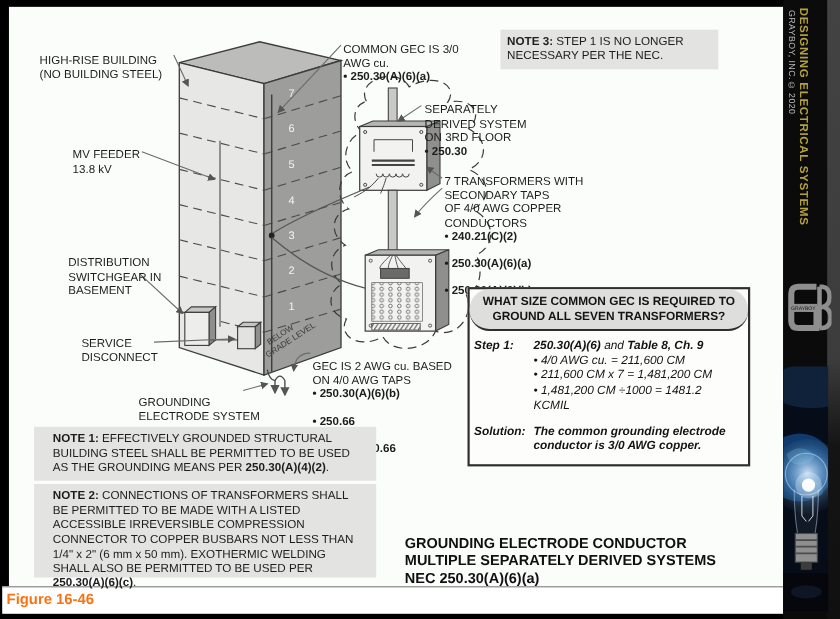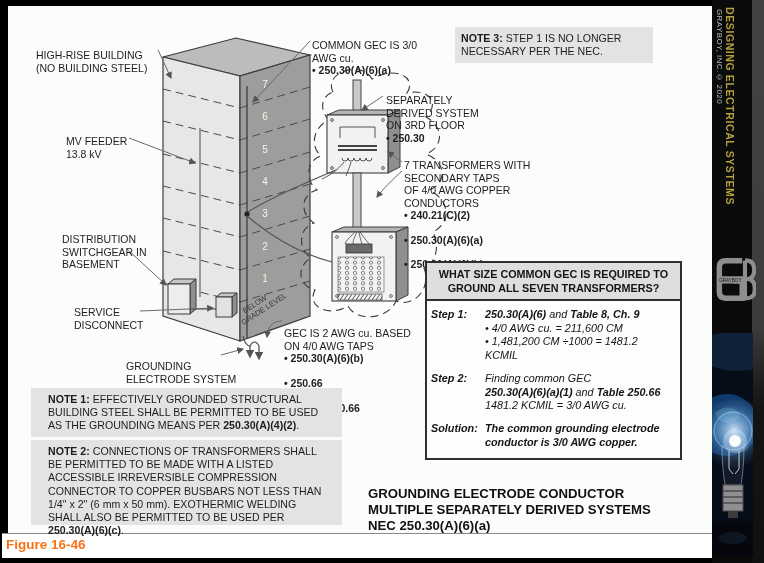--- a/index.html
+++ b/index.html
@@ -17,21 +17,21 @@
 
   .lbl{position:absolute;font-size:10.5px;line-height:1.18;color:#1d1d1d;white-space:pre-line;}
   .lbl .bold, .bold{font-weight:bold;}
   .notebox{position:absolute;left:31px;width:311px;background:#e3e3e1;padding:5px 17px;box-sizing:border-box;
     font-size:10.6px;line-height:1.25;color:#1d1d1d;}
   .note3{position:absolute;left:455px;top:27px;width:198px;background:#e3e3e1;padding:5px 6px;box-sizing:border-box;
     font-size:10.6px;line-height:1.25;color:#1d1d1d;}
 
   .qbox{position:absolute;left:425px;top:261px;width:257px;background:#fdfdfc;border:2px solid #2f2f2f;box-sizing:border-box;}
   .qheader{background:#dededc;border-bottom:2px solid #2f2f2f;font-weight:bold;font-size:10.8px;line-height:1.3;
-    text-align:center;padding:4px 10px;color:#141414;}
+    text-align:center;padding:4px 10px;color:#141414;border-radius:18px;}
   .qbody{padding:7px 8px 9px 4px;font-size:10.8px;line-height:1.27;color:#141414;font-style:italic;}
   .qrow{display:flex;margin-top:9px;}
   .qrow:first-child{margin-top:0;}
   .qlabel{width:54px;flex:none;font-weight:bold;}
   .qcontent{flex:1;}
 
   .title{position:absolute;left:368px;top:486px;width:314px;text-align:left;
     font-size:13.2px;font-weight:bold;line-height:1.2;color:#101010;}
 
   .sidebar{position:absolute;left:712px;top:0;width:52px;height:563px;background:#0b0b0b;}
@@ -228,29 +228,22 @@
 </div>
 
 <div class="qbox">
   <div class="qheader">WHAT SIZE COMMON GEC IS REQUIRED TO GROUND ALL SEVEN TRANSFORMERS?</div>
   <div class="qbody">
     <div class="qrow">
       <div class="qlabel">Step 1:</div>
       <div class="qcontent">
         <div><span class="bold">250.30(A)(6)</span><span> and </span><span class="bold">Table 8, Ch. 9</span></div>
         <div>• 4/0 AWG cu. = 211,600 CM</div>
+        <div>• 211,600 CM x 7 = 1,481,200 CM</div>
         <div>• 1,481,200 CM ÷1000 = 1481.2 KCMIL</div>
-      </div>
-    </div>
-    <div class="qrow">
-      <div class="qlabel">Step 2:</div>
-      <div class="qcontent">
-        <div>Finding common GEC</div>
-        <div><span class="bold">250.30(A)(6)(a)(1)</span><span> and </span><span class="bold">Table 250.66</span></div>
-        <div>1481.2 KCMIL = 3/0 AWG cu.</div>
       </div>
     </div>
     <div class="qrow">
       <div class="qlabel">Solution:</div>
       <div class="qcontent bold">The common grounding electrode conductor is 3/0 AWG copper.</div>
     </div>
   </div>
 </div>
 
 <div class="notebox" style="top:388px;height:49px">

